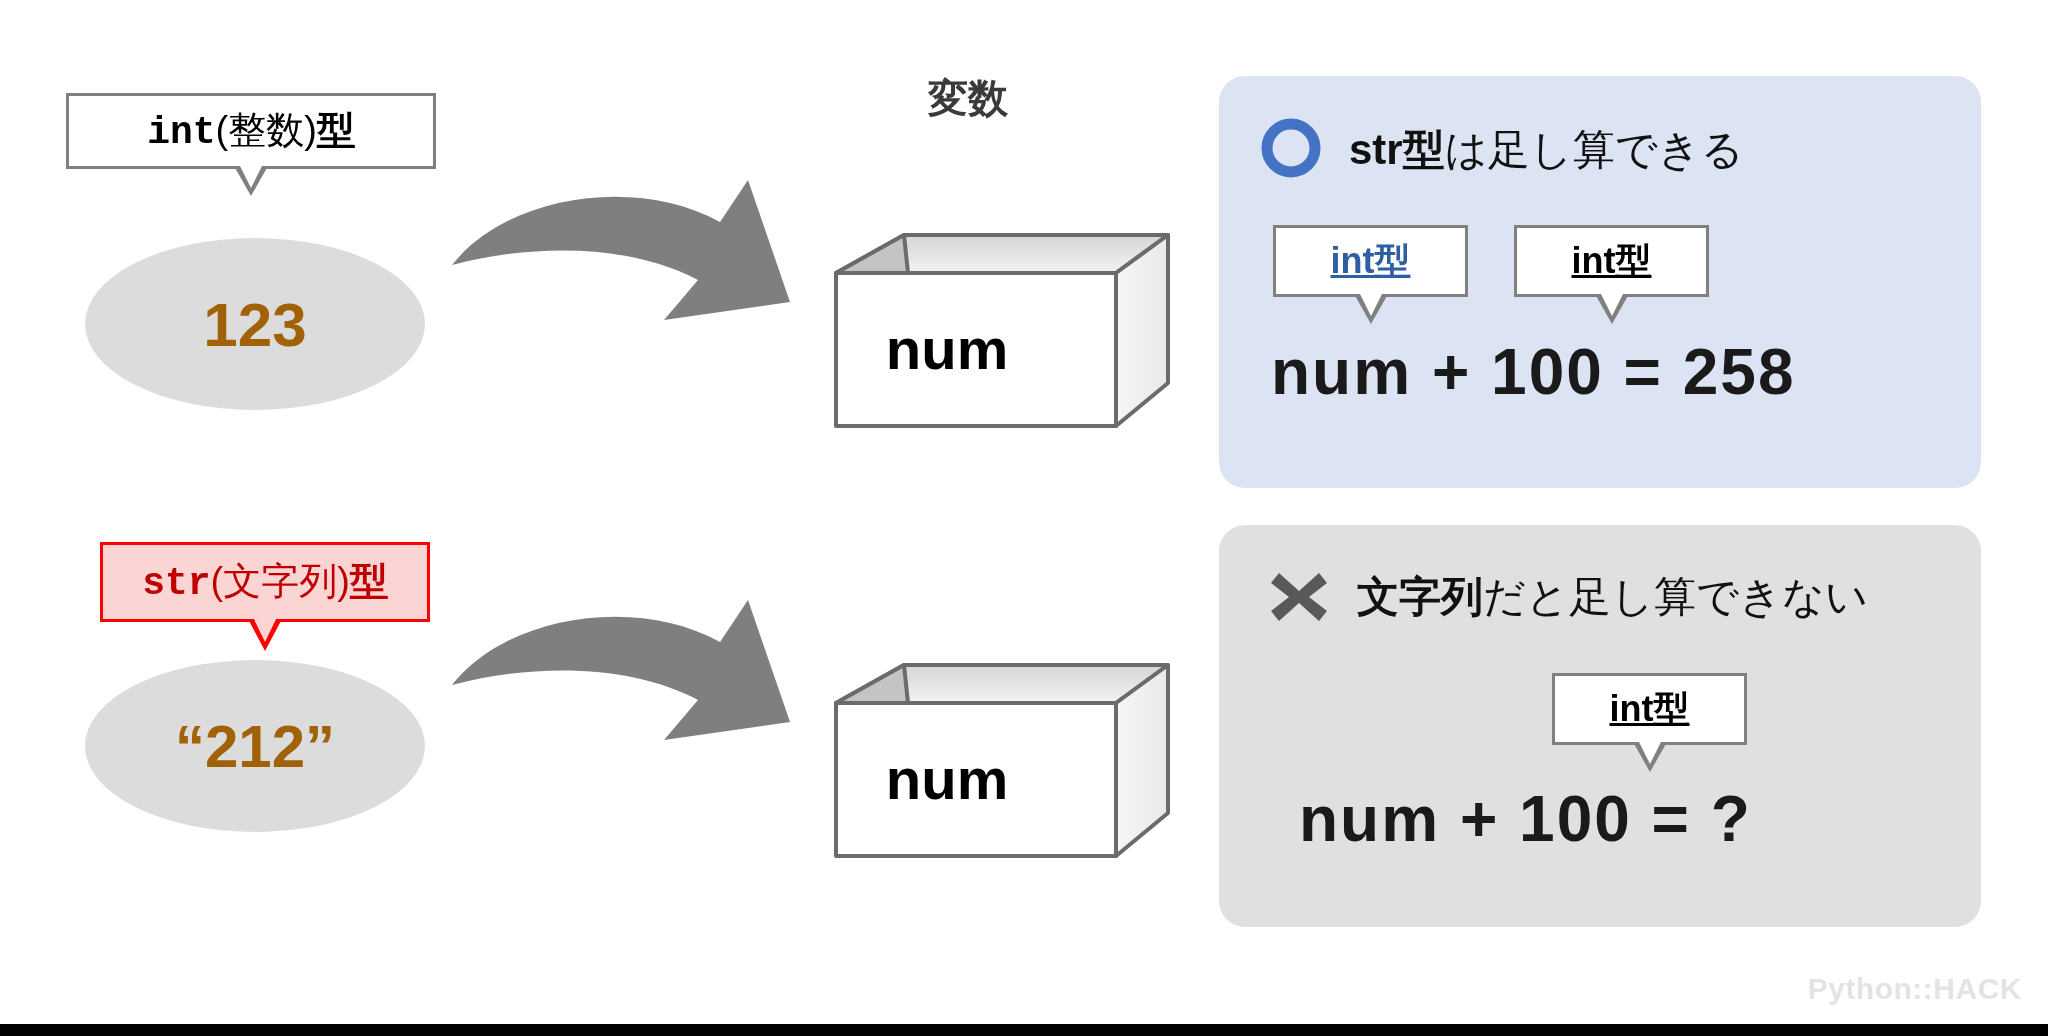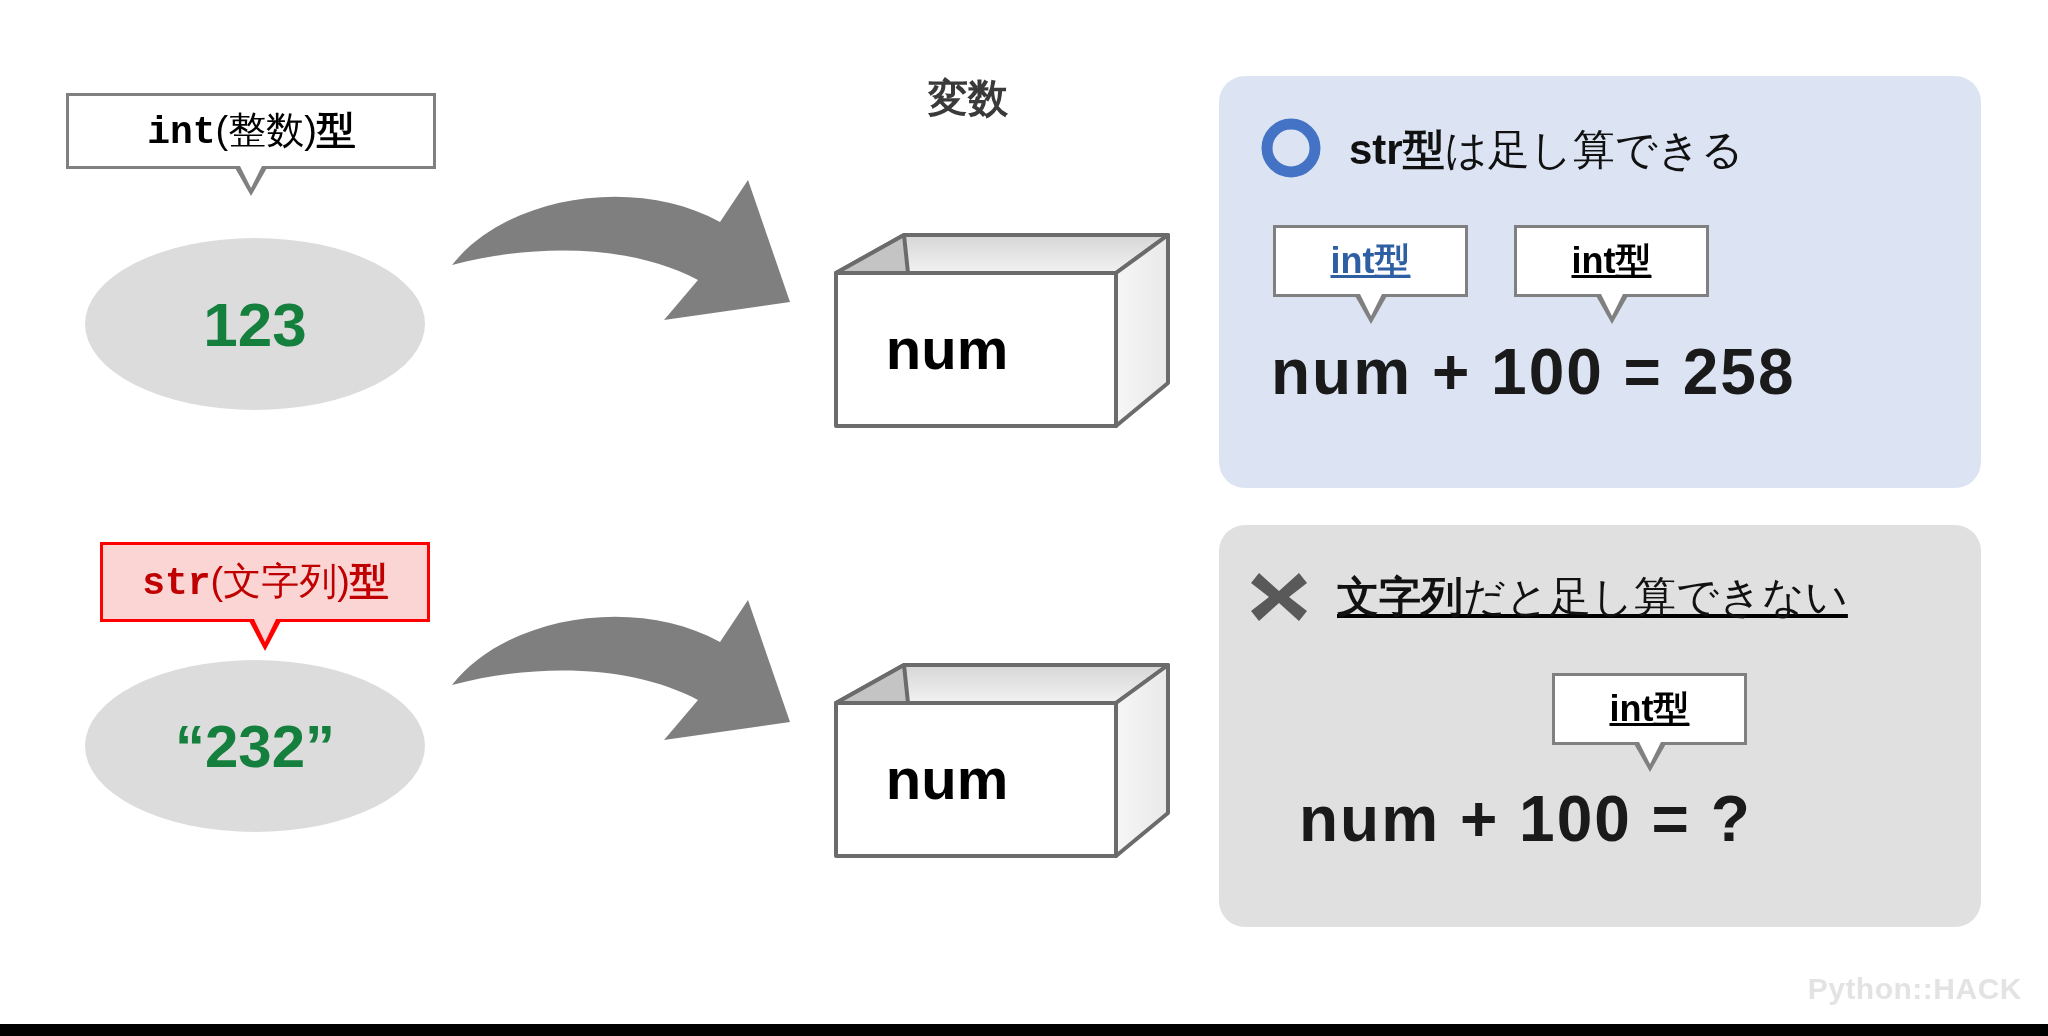--- a/index.html
+++ b/index.html
@@ -50,21 +50,21 @@
   .lbl .b{font-weight:bold;font-family:Liberation Mono, monospace;}
   .lbl .u{font-weight:bold;text-decoration:underline;text-underline-offset:2px;}
   .lbl .n{font-weight:normal;}
   .lbl.redtxt{color:#C00000;}
 
   
   .ellipse{
     position:absolute;border-radius:50%;
     background:#DCDCDC;
     display:flex;align-items:center;justify-content:center;
-    color:#15803d;font-weight:bold;
+    color:#a16207;font-weight:bold;
   }
 
   
   .boxwrap{position:absolute;}
   .boxwrap svg{display:block;}
   .boxlabel{
     position:absolute;left:0;right:0;
     text-align:center;font-weight:bold;color:#000;
     font-size:58px;line-height:1;
   }
@@ -207,21 +207,21 @@
 
   <div class="callout red" style="left:100px;top:542px;width:330px;height:80px;">
     <span class="lbl redtxt">
       <span class="b">str</span><span class="n">(文字列)</span><span class="u">型</span>
     </span>
     <span class="ptr-out"></span>
     <span class="ptr-in"></span>
   </div>
 
   <div class="ellipse" style="left:85px;top:660px;width:340px;height:172px;font-size:60px;">
-    <span>“232”</span>
+    <span>“212”</span>
   </div>
 
   <div class="arrow" style="left:448px;top:600px;width:350px;height:170px;">
     <svg width="350" height="170" viewBox="0 0 350 170">
       <path d="M4 85 C 60 14, 190 -4, 272 42 L 300 0 L 342 122 L 216 140 L 250 100
                C 186 66, 92 62, 4 85 Z" fill="#7F7F7F"></path>
     </svg>
   </div>
 
   <div class="boxwrap" style="left:816px;top:648px;width:360px;height:222px;">
@@ -239,21 +239,21 @@
       <polygon points="88,17 352,17 300,55 20,55" fill="url(#rim2)" stroke="#6b6b6b" stroke-width="4" stroke-linejoin="round"></polygon>
       <polygon points="88,17 20,55 92,55" fill="#c4c4c4" stroke="#6b6b6b" stroke-width="4" stroke-linejoin="round"></polygon>
       <polygon points="300,55 352,17 352,165 300,208" fill="url(#side2)" stroke="#6b6b6b" stroke-width="4" stroke-linejoin="round"></polygon>
       <rect x="20" y="55" width="280" height="153" fill="#ffffff" stroke="#6b6b6b" stroke-width="4" stroke-linejoin="round"></rect>
     </svg>
     <div class="boxlabel" style="top:102px;left:-38px;right:60px;">num</div>
   </div>
 
   <div class="panel grayp" style="left:1219px;top:525px;width:762px;height:402px;">
 
-    <div class="panel-head" style="left:28px;top:38px;text-decoration:underline;">
+    <div class="panel-head" style="left:48px;top:38px;">
       <span class="mark">
         <svg width="64" height="64" viewBox="0 0 64 64">
           <path d="M12 10 L32 28 L52 10 L60 20 L42 34 L60 48 L52 58 L32 40 L12 58 L4 48 L22 34 L4 20 Z" fill="#595959"></path>
         </svg>
       </span>
       <span class="headtxt">
         <span class="b">文字列</span><span class="n">だと足し算できない</span>
       </span>
     </div>
 

